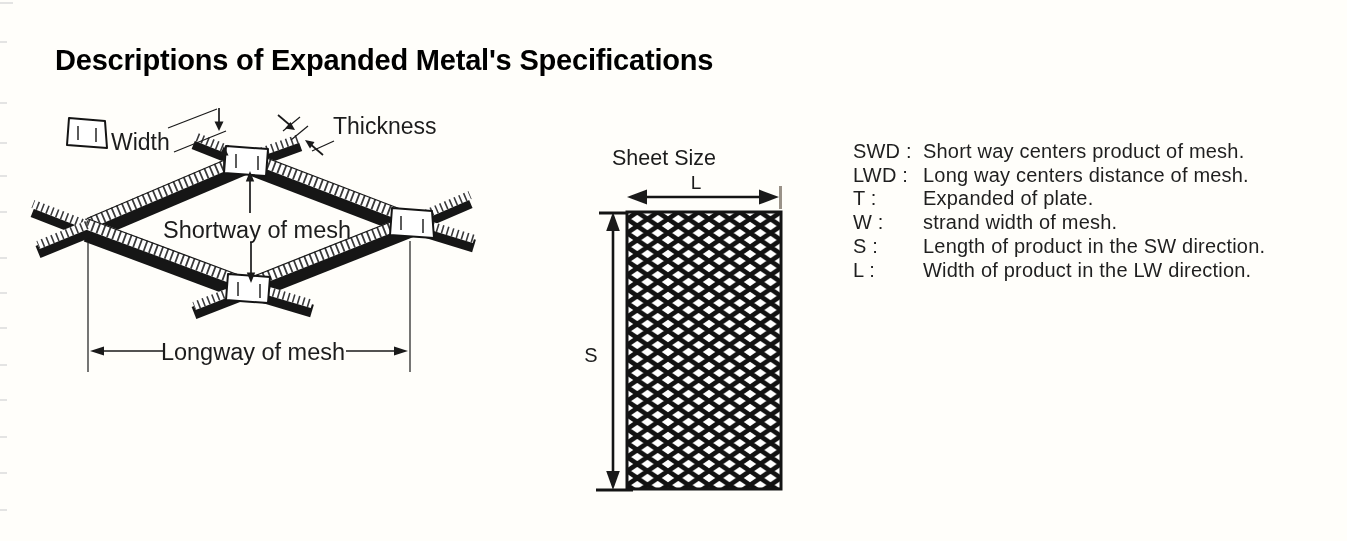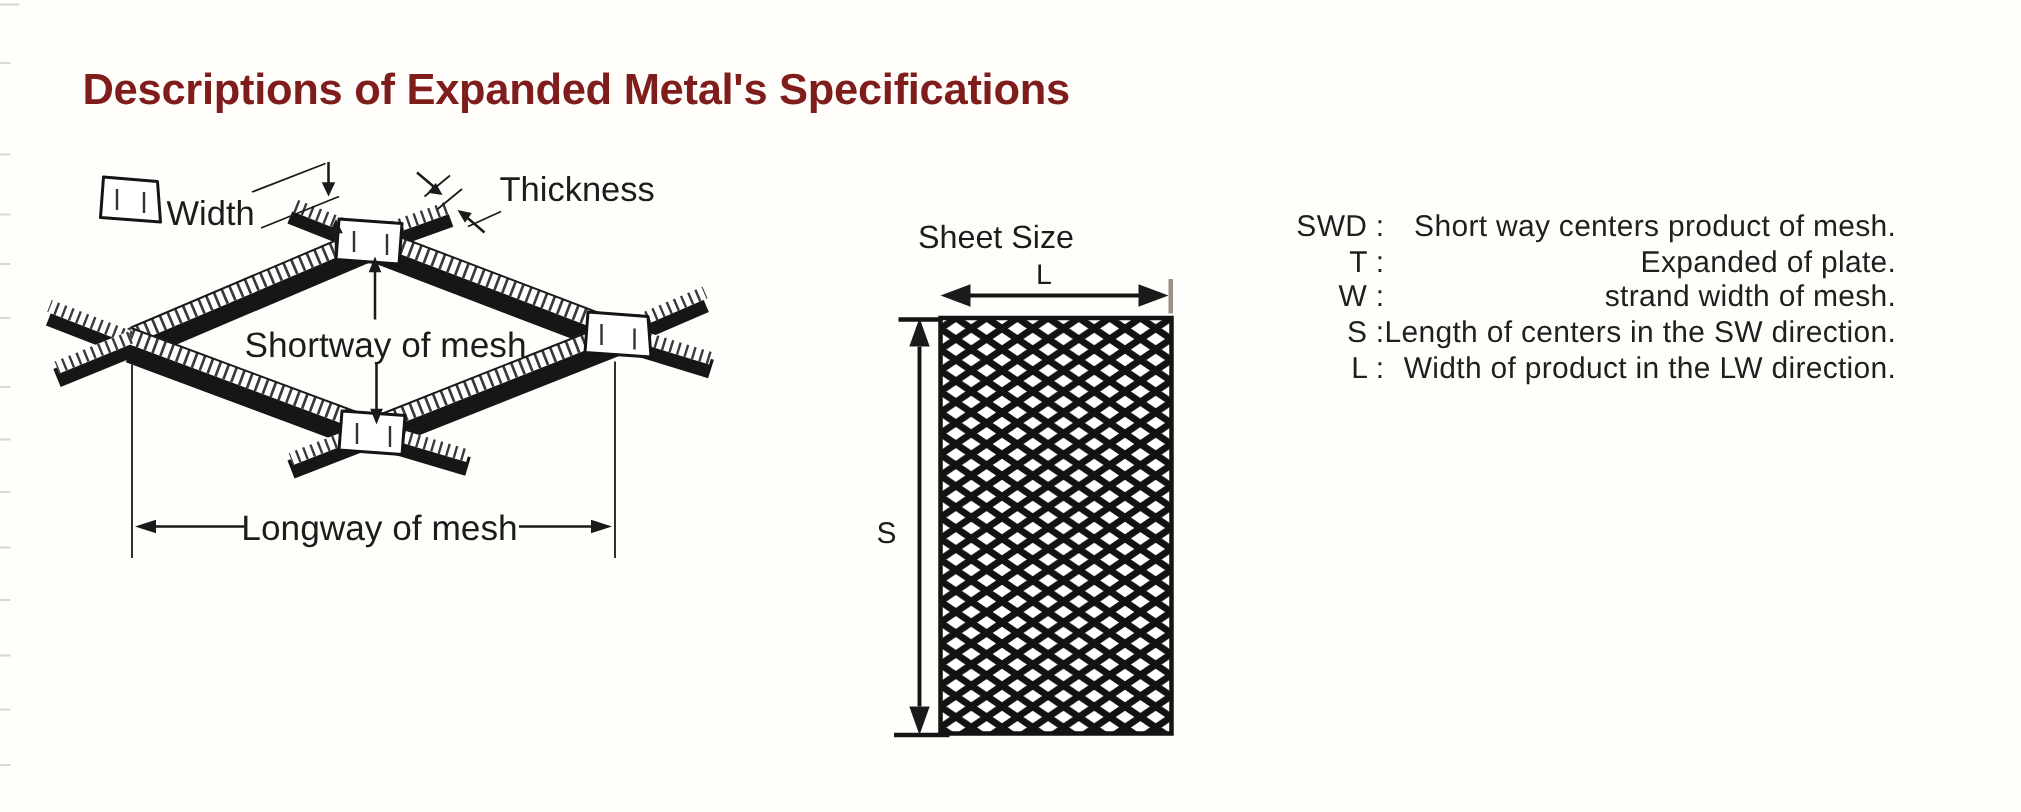--- a/index.html
+++ b/index.html
@@ -4,21 +4,21 @@
 <style>
   html,body{margin:0;padding:0;}
   body{
     width:1347px;height:541px;position:relative;overflow:hidden;
     background:#fffefa;
     font-family:"Liberation Sans", sans-serif;
     color:#1c1c1c;
   }
   .page-title{
     position:absolute;left:55px;top:44px;
-    font-size:29px;font-weight:700;color:#7f1d1d;letter-spacing:-0.2px;
+    font-size:29px;font-weight:700;color:#000000;letter-spacing:-0.2px;
     white-space:nowrap;
   }
   .diagram-canvas{position:absolute;left:0;top:0;}
   .svg-label{font-family:"Liberation Sans", sans-serif;fill:#1c1c1c;}
   
   .side{stroke:#161616;stroke-width:18;fill:none;}
   .sideS{stroke:#161616;stroke-width:13;fill:none;}
   .top{stroke:#ffffff;stroke-width:11;fill:none;}
   .topS{stroke:#ffffff;stroke-width:8.5;fill:none;}
   .hatch{stroke:#3a3a3a;stroke-width:11;fill:none;stroke-dasharray:1.8 3.8;}
@@ -30,21 +30,21 @@
   .dimthin{stroke:#1a1a1a;stroke-width:1.2;fill:none;}
   .dimthick{stroke:#141414;stroke-width:2.6;fill:none;}
   .arrowhead{fill:#1a1a1a;stroke:none;}
   .rulertick{stroke:#d8d8d8;stroke-width:1.4;}
   
   .definitions{
     position:absolute;left:853px;top:140px;
     font-size:20px;line-height:23.7px;letter-spacing:0.2px;color:#1f1f1f;
     border-collapse:collapse;
   }
-  .definitions td{padding:0;vertical-align:top;white-space:nowrap;text-align:right;}
+  .definitions td{padding:0;vertical-align:top;white-space:nowrap;}
   .definitions td.term{width:70px;min-width:70px;}
 </style>
 </head>
 <body>
 
 <div class="page-title">Descriptions of Expanded Metal's Specifications</div>
 
 <svg class="diagram-canvas" width="1347" height="541" viewBox="0 0 1347 541" xmlns="http://www.w3.org/2000/svg">
   <defs>
     <pattern id="meshp" width="20.5" height="14" patternUnits="userSpaceOnUse" patternTransform="translate(627,212)">
@@ -208,29 +208,33 @@
   </g>
 </svg>
 
 <table class="definitions">
   <tbody>
     <tr>
       <td class="term">SWD :</td>
       <td>Short way centers product of mesh.</td>
     </tr>
     <tr>
+      <td class="term">LWD :</td>
+      <td>Long way centers distance of mesh.</td>
+    </tr>
+    <tr>
       <td class="term">T :</td>
       <td>Expanded of plate.</td>
     </tr>
     <tr>
       <td class="term">W :</td>
       <td>strand width of mesh.</td>
     </tr>
     <tr>
       <td class="term">S :</td>
-      <td>Length of centers in the SW direction.</td>
+      <td>Length of product in the SW direction.</td>
     </tr>
     <tr>
       <td class="term">L :</td>
       <td>Width of product in the LW direction.</td>
     </tr>
   </tbody>
 </table>
 
 </body></html>

